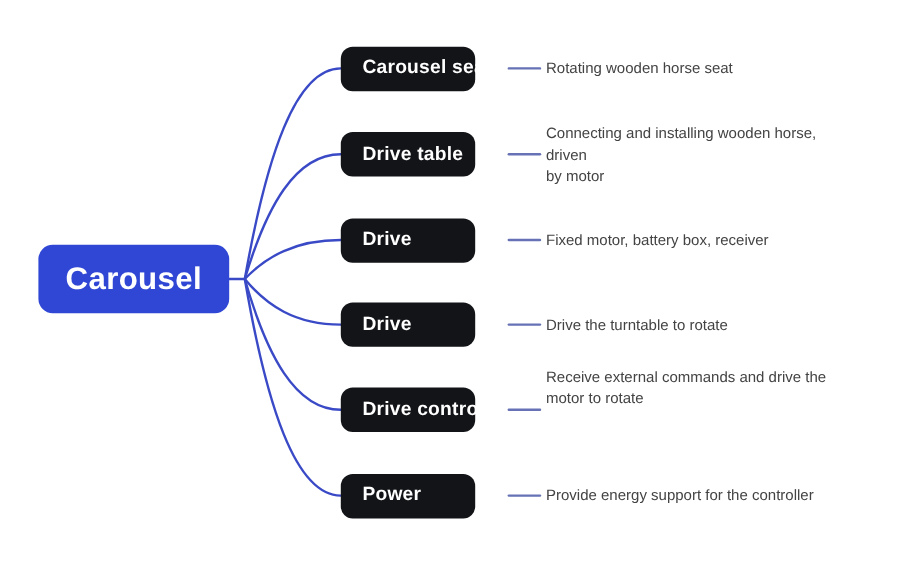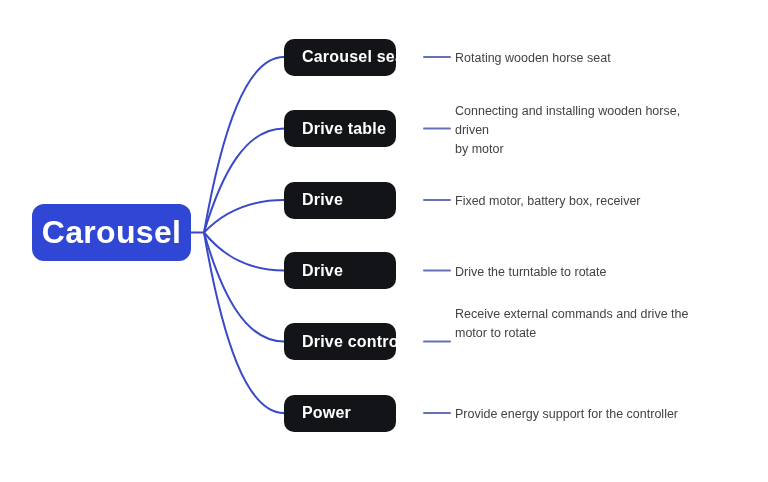--- a/index.html
+++ b/index.html
@@ -43,21 +43,21 @@
     background: var(--root-fill, #2f47d4);
     border-radius: 12px;
     display: flex;
     align-items: center;
     justify-content: center;
     box-sizing: border-box;
     cursor: pointer;
   }
   .root-node span {
     color: var(--node-text, #ffffff);
-    font-size: 32px;
+    font-size: 26px;
     font-weight: bold;
     letter-spacing: 0.3px;
   }
   .child-node {
     position: absolute;
     left: 284px;
     width: 112px;
     height: 37px;
     background: var(--child-fill, #131417);
     border-radius: 10px;

